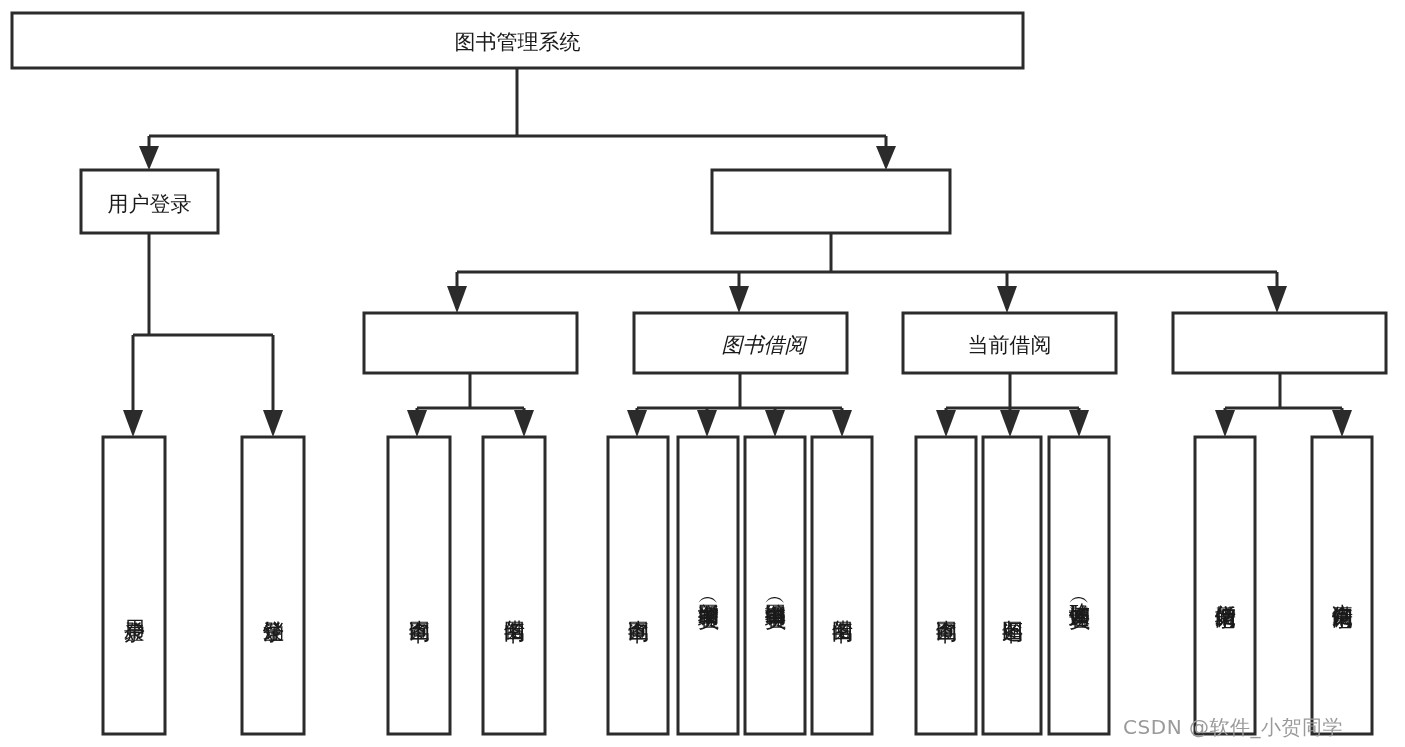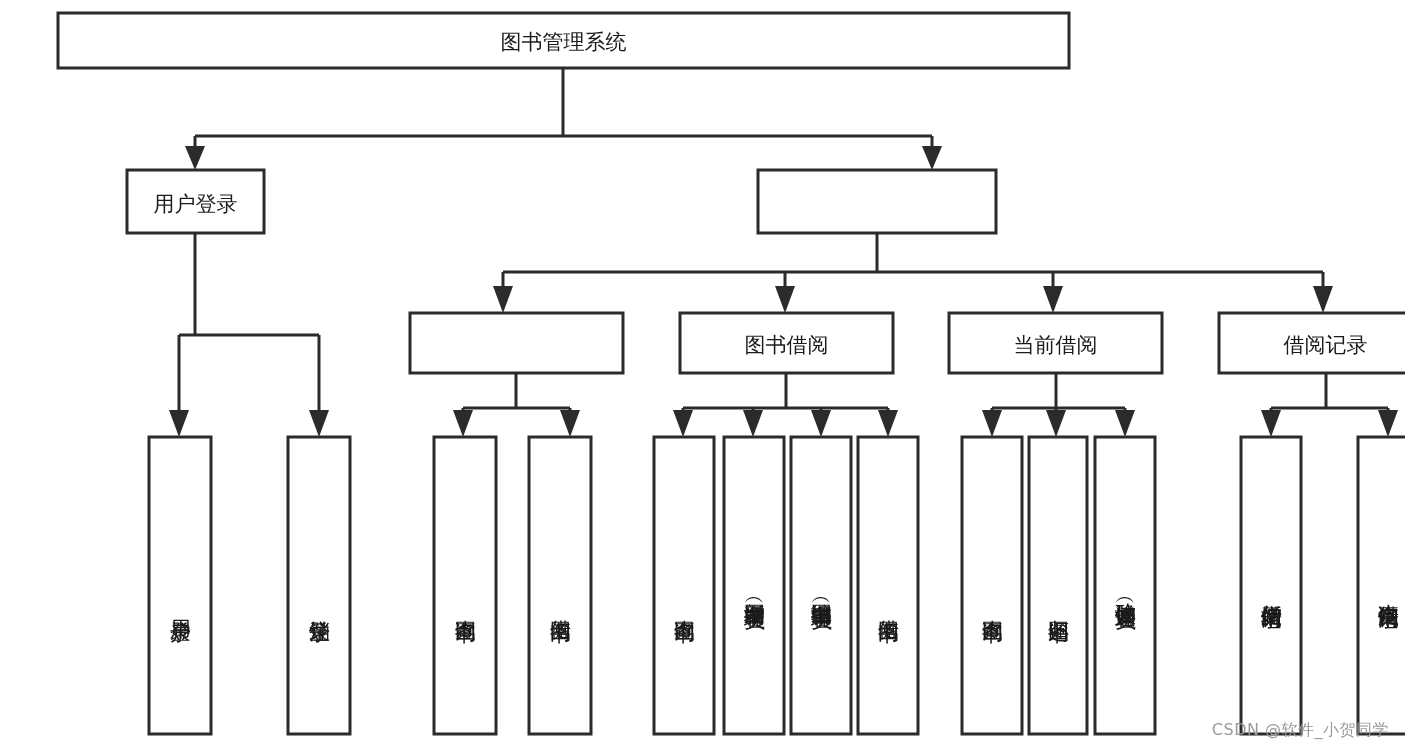--- a/index.html
+++ b/index.html
@@ -1,24 +1,24 @@
 <!DOCTYPE html>
 <html><head>
 <meta charset="utf-8">
 <style>
   html,body{margin:0;padding:0;background:#ffffff;}
   body{width:1405px;height:747px;overflow:hidden;
        font-family:"DejaVu Sans","Liberation Sans",sans-serif;}
-  #diagram-root{position:relative;width:1355px;height:747px;background:#fff;margin-left:46px;}
+  #diagram-root{position:relative;width:1355px;height:747px;background:#fff;}
   svg#diagram-svg{position:absolute;left:0;top:0;width:1405px;height:747px;display:block;}
   .node-box{fill:#ffffff;stroke:#2b2b2b;stroke-width:3;}
   .connector{stroke:#2b2b2b;stroke-width:3;fill:none;}
   .arrow-head{fill:#2b2b2b;stroke:none;}
   .watermark{position:absolute;right:12px;bottom:6px;color:#9a9a9a;
-             font-size:16px;font-family:"DejaVu Sans","Liberation Sans",sans-serif;
+             font-size:20px;font-family:"DejaVu Sans","Liberation Sans",sans-serif;
              letter-spacing:.5px;white-space:nowrap;pointer-events:none;}
   .v-label{position:absolute;writing-mode:vertical-rl;text-orientation:upright;
            font-size:21px;color:#1a1a1a;line-height:1.18;letter-spacing:1px;
            text-align:center;white-space:nowrap;}
   .h-label{position:absolute;font-size:21px;color:#1a1a1a;text-align:center;
            white-space:nowrap;}
 </style>
 </head>
 <body>
 
@@ -126,25 +126,24 @@
     <rect class="node-box" x="1195" y="437" width="60" height="297"></rect>
     <rect class="node-box" x="1312" y="437" width="60" height="297"></rect>
   </svg>
 
   <div class="h-label" style="left:12px; top:28px; width:1011px;">图书管理系统</div>
 
   <div class="h-label" style="left:81px; top:190px; width:137px;">用户登录</div>
 
 
 
-  <div class="h-label" style="left:634px; top:331px; width:213px;">图书借阅</div>
+  <div class="h-label" style="left:657px; top:331px; width:213px;font-style:italic;">图书借阅</div>
 
   <div class="h-label" style="left:903px; top:331px; width:213px;">当前借阅</div>
 
-  <div class="h-label" style="left:1173px; top:331px; width:213px;">借阅记录</div>
 
   <div class="v-label" style="left: 103px; top: 515px; width: 62px; height: 180px; display: flex; align-items: center; justify-content: center;">用户登录</div>
   <div class="v-label" style="left: 242px; top: 515px; width: 62px; height: 180px; display: flex; align-items: center; justify-content: center;">注销登录</div>
 
   <div class="v-label" style="left: 388px; top: 515px; width: 62px; height: 180px; display: flex; align-items: center; justify-content: center;">查询图书</div>
   <div class="v-label" style="left: 483px; top: 515px; width: 62px; height: 180px; display: flex; align-items: center; justify-content: center;">借阅图书</div>
 
   <div class="v-label" style="left: 608px; top: 515px; width: 60px; height: 180px; display: flex; align-items: center; justify-content: center;">查询图书</div>
   <div class="v-label" style="left: 678px; top: 445px; width: 60px; height: 290px; display: flex; align-items: center; justify-content: center;">新增图书（管理员）</div>
   <div class="v-label" style="left: 745px; top: 445px; width: 60px; height: 290px; display: flex; align-items: center; justify-content: center;">编辑图书（管理员）</div>

